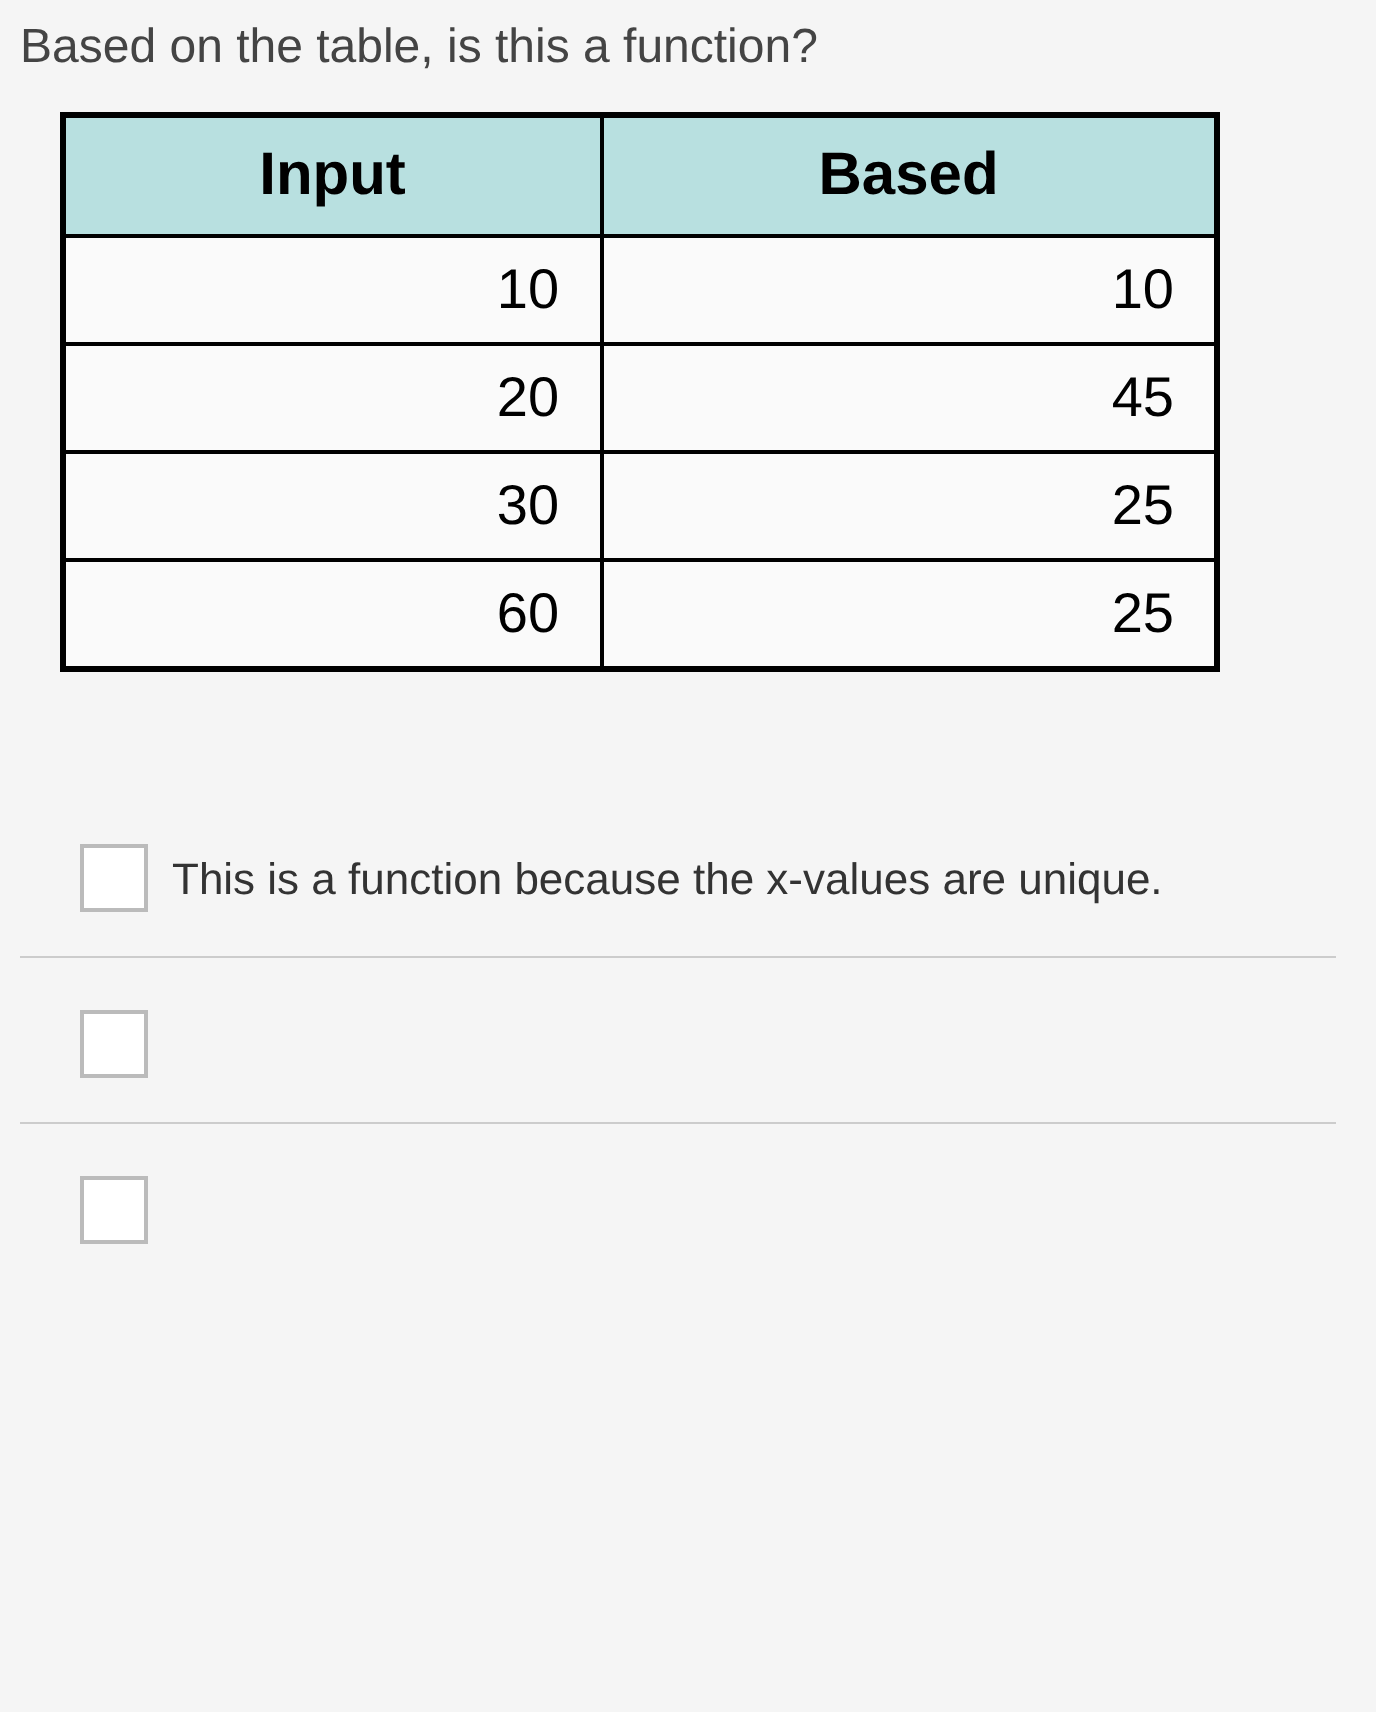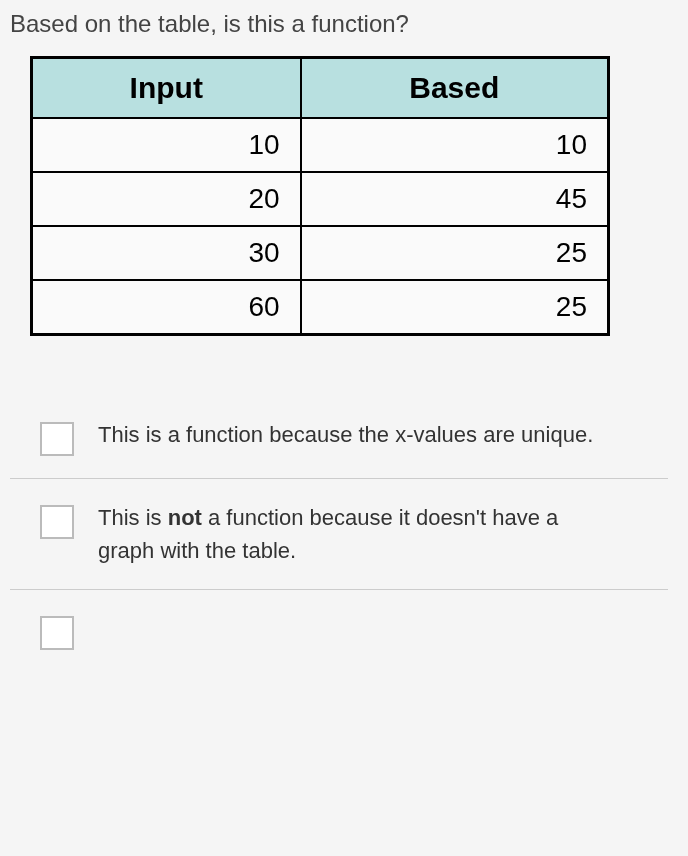--- a/index.html
+++ b/index.html
@@ -43,24 +43,24 @@
       border: 2px solid #000;
       text-align: right;
       color: #000;
       background: #fafafa;
     }
     .options {
       margin-top: 40px;
     }
     .option-row {
       display: flex;
-      align-items: flex-start;
+      align-items: flex-end;
       padding: 22px 10px 22px 30px;
       border-bottom: 1px solid #ccc;
-      gap: 24px;
+      gap: 12px;
     }
     .option-row:last-child {
       border-bottom: none;
     }
     .checkbox {
       width: 34px;
       height: 34px;
       min-width: 34px;
       border: 2px solid #bbb;
       background: #fff;
@@ -111,20 +111,17 @@
 
 <div class="options">
   <div class="option-row">
     <div class="checkbox"></div>
     <div class="option-text">
       <span>This is a function because the x-values are unique.</span>
     </div>
   </div>
   <div class="option-row">
     <div class="checkbox"></div>
-    <div class="option-text">
-      <span>This is </span><b>not</b><span> a function because it doesn't have a graph with the table.</span>
-    </div>
   </div>
   <div class="option-row">
     <div class="checkbox"></div>
   </div>
 </div>
 
 </body></html>

